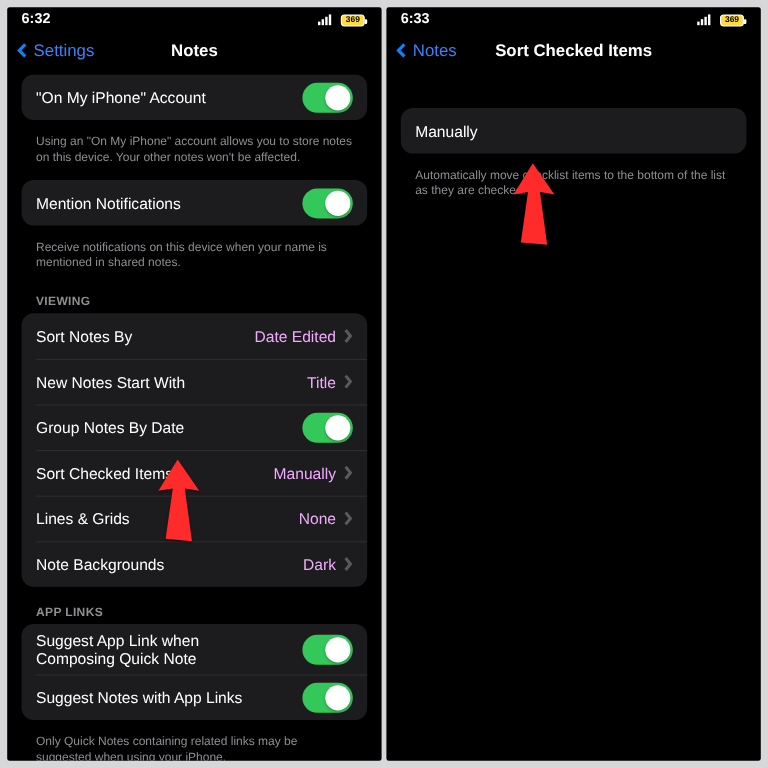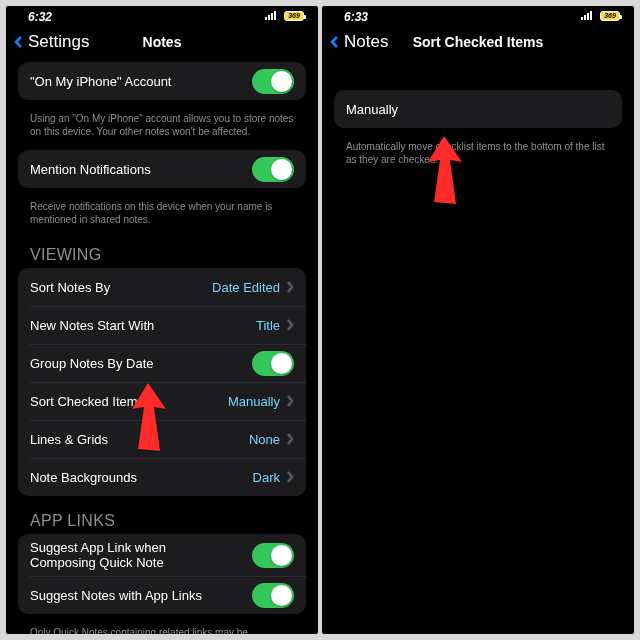--- a/index.html
+++ b/index.html
@@ -23,24 +23,24 @@
     border-radius:2px;
     overflow:hidden;
     color:#fff;
     display:flex;
     flex-direction:column;
   }
   
   .status{
     display:flex;
     justify-content:space-between;
-    align-items:flex-start;
-    padding:4px 14px 0 22px;
+    align-items:flex-end;
+    padding:4px 14px 0 12px;
     height:16px;
-    font-size:12px;font-weight:600;font-style:italic;
+    font-size:12px;font-weight:600;
   }
   .status .right{display:flex;align-items:center;gap:4px;font-size:10px;}
   .sig{display:flex;gap:1px;align-items:flex-end;}
   .sig span{width:2px;background:#fff;}
   .sig span:nth-child(1){height:3px}
   .sig span:nth-child(2){height:5px}
   .sig span:nth-child(3){height:7px}
   .sig span:nth-child(4){height:9px}
   .bat{
     border:1px solid #fff;border-radius:3px;
@@ -48,23 +48,23 @@
     display:flex;align-items:center;justify-content:center;
     font-size:7px;font-weight:700;color:#000;background:#ffda44;
   }
   .bat:after{content:"";position:absolute;right:-3px;top:3px;width:2px;height:4px;background:#fff;border-radius:0 1px 1px 0;}
   
   .nav{
     display:flex;align-items:center;height:40px;
     position:relative;
   }
   .back{
-    color:#ffffff;
+    color:#3b82f6;
     display:flex;align-items:center;
-    font-size:17px;
+    font-size:14px;
     padding-left:6px;
     gap:2px;
   }
   .back svg{width:14px;height:14px;fill:none;stroke:#0a84ff;stroke-width:2.5;}
   .title{
     position:absolute;left:0;right:0;
     text-align:center;font-size:14px;font-weight:600;
     pointer-events:none;
   }
   .content{flex:1;overflow:hidden;padding:0 12px;}
@@ -77,33 +77,34 @@
   .row{
     display:flex;align-items:center;justify-content:space-between;
     min-height:38px;padding:0 12px;
     font-size:13px;
     position:relative;
   }
   .row + .row:before{
     content:"";position:absolute;left:12px;right:0;top:0;
     height:1px;background:#2c2c2e;
   }
-  .row .value{color:#7dd3fc;font-size:13px;margin-left:auto;margin-right:6px;}
+  .row .value{color:#f0abfc;font-size:13px;margin-left:auto;margin-right:6px;}
   .chev{width:8px;height:12px;}
   .chev svg{width:8px;height:12px;fill:none;stroke:#5a5a5e;stroke-width:2.5;}
   .check{color:#0a84ff;font-size:16px;font-weight:700;}
   .footer{
     font-size:10px;line-height:13px;color:#8e8e93;
     padding:4px 12px 12px 12px;
   }
   .header-label{
-    font-size:16px;color:#8e8e93;
+    font-size:10px;color:#8e8e93;
     padding:8px 12px 4px 12px;
     text-transform:uppercase;
     letter-spacing:.3px;
+    font-weight:bold;
   }
   
   .toggle{
     width:42px;height:25px;border-radius:25px;
     background:#34c759;position:relative;flex:0 0 auto;
   }
   .toggle:after{
     content:"";position:absolute;right:2px;top:2px;
     width:21px;height:21px;border-radius:50%;background:#fff;
     box-shadow:0 1px 2px rgba(0,0,0,.3);

